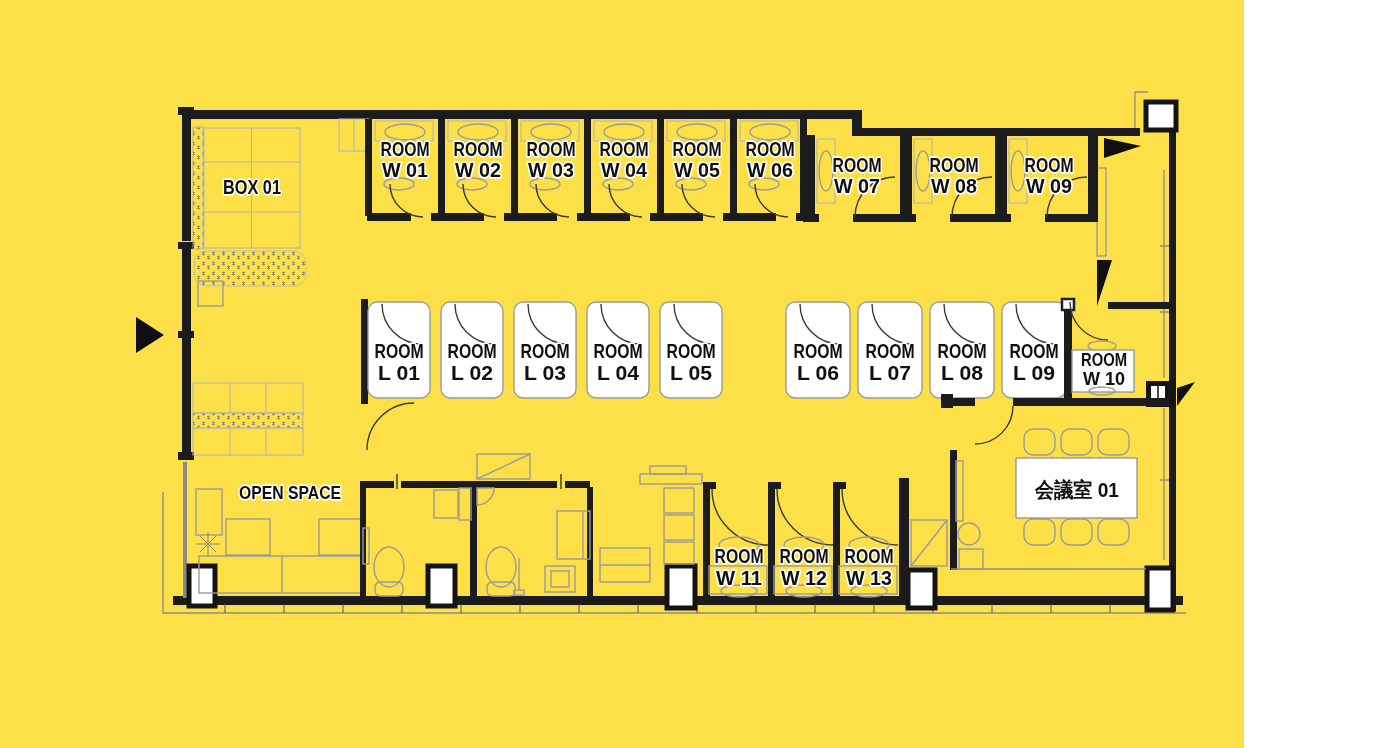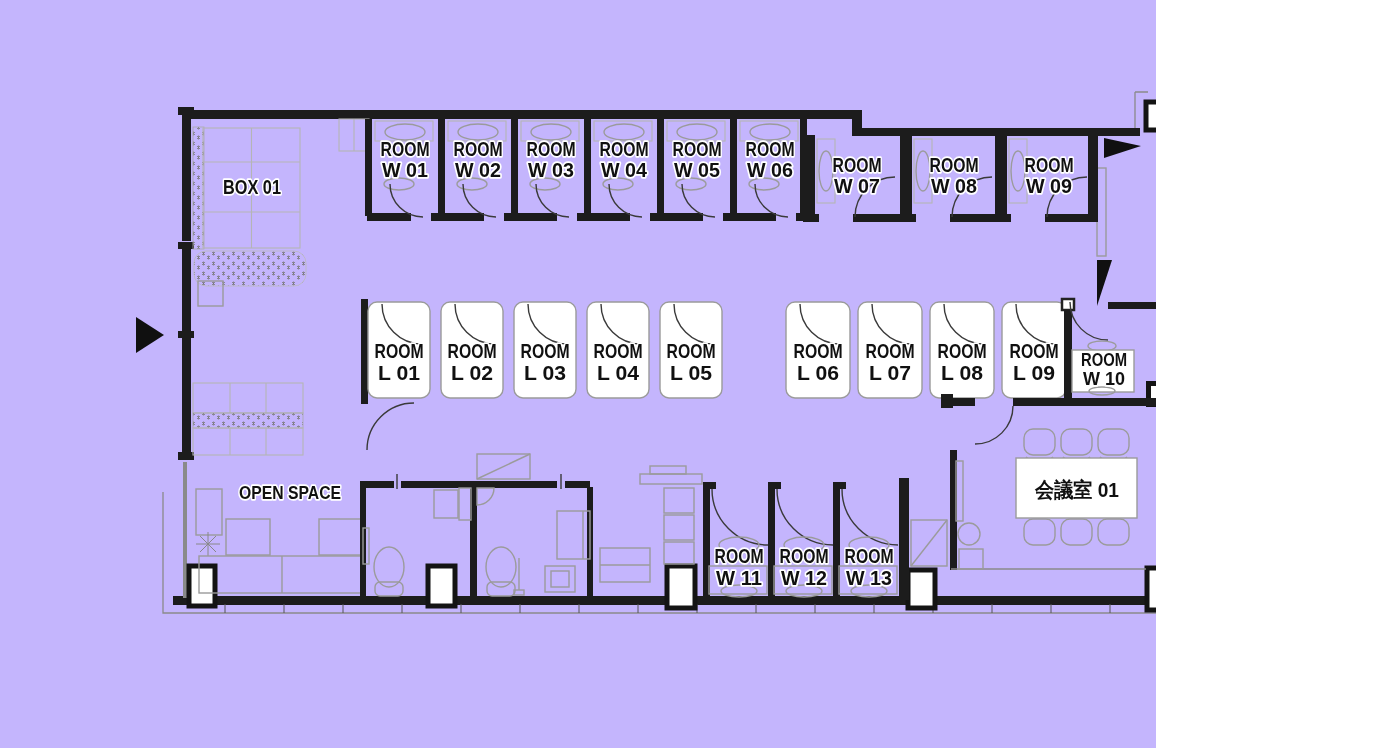--- a/index.html
+++ b/index.html
@@ -1,16 +1,16 @@
 <!DOCTYPE html>
 <html><head>
 <meta charset="utf-8">
 <style>
   html,body{margin:0;padding:0;background:#fff;}
-  #stage{position:relative;width:1156px;height:748px;background:#c4b5fd;overflow:hidden;}
+  #stage{position:relative;width:1244px;height:748px;background:#fde047;overflow:hidden;}
   svg{display:block;}
   .wall{fill:#1c1c1c;stroke:none;}
   .furn{fill:none;stroke:#9b9b9b;stroke-width:1.4;}
   .furnf{fill:#ffffff;stroke:#9b9b9b;stroke-width:1.4;}
   .lite{fill:none;stroke:#b5b5b5;stroke-width:1.1;}
   .door{fill:none;stroke:#3a3a3a;stroke-width:1.4;}
   .thin{fill:none;stroke:#8a8a8a;stroke-width:1.3;}
   .col{fill:#ffffff;stroke:#141414;stroke-width:5;}
   .capbox{fill:#ffffff;stroke:#222222;stroke-width:2.5;}
   .blk{fill:#101010;stroke:none;}

